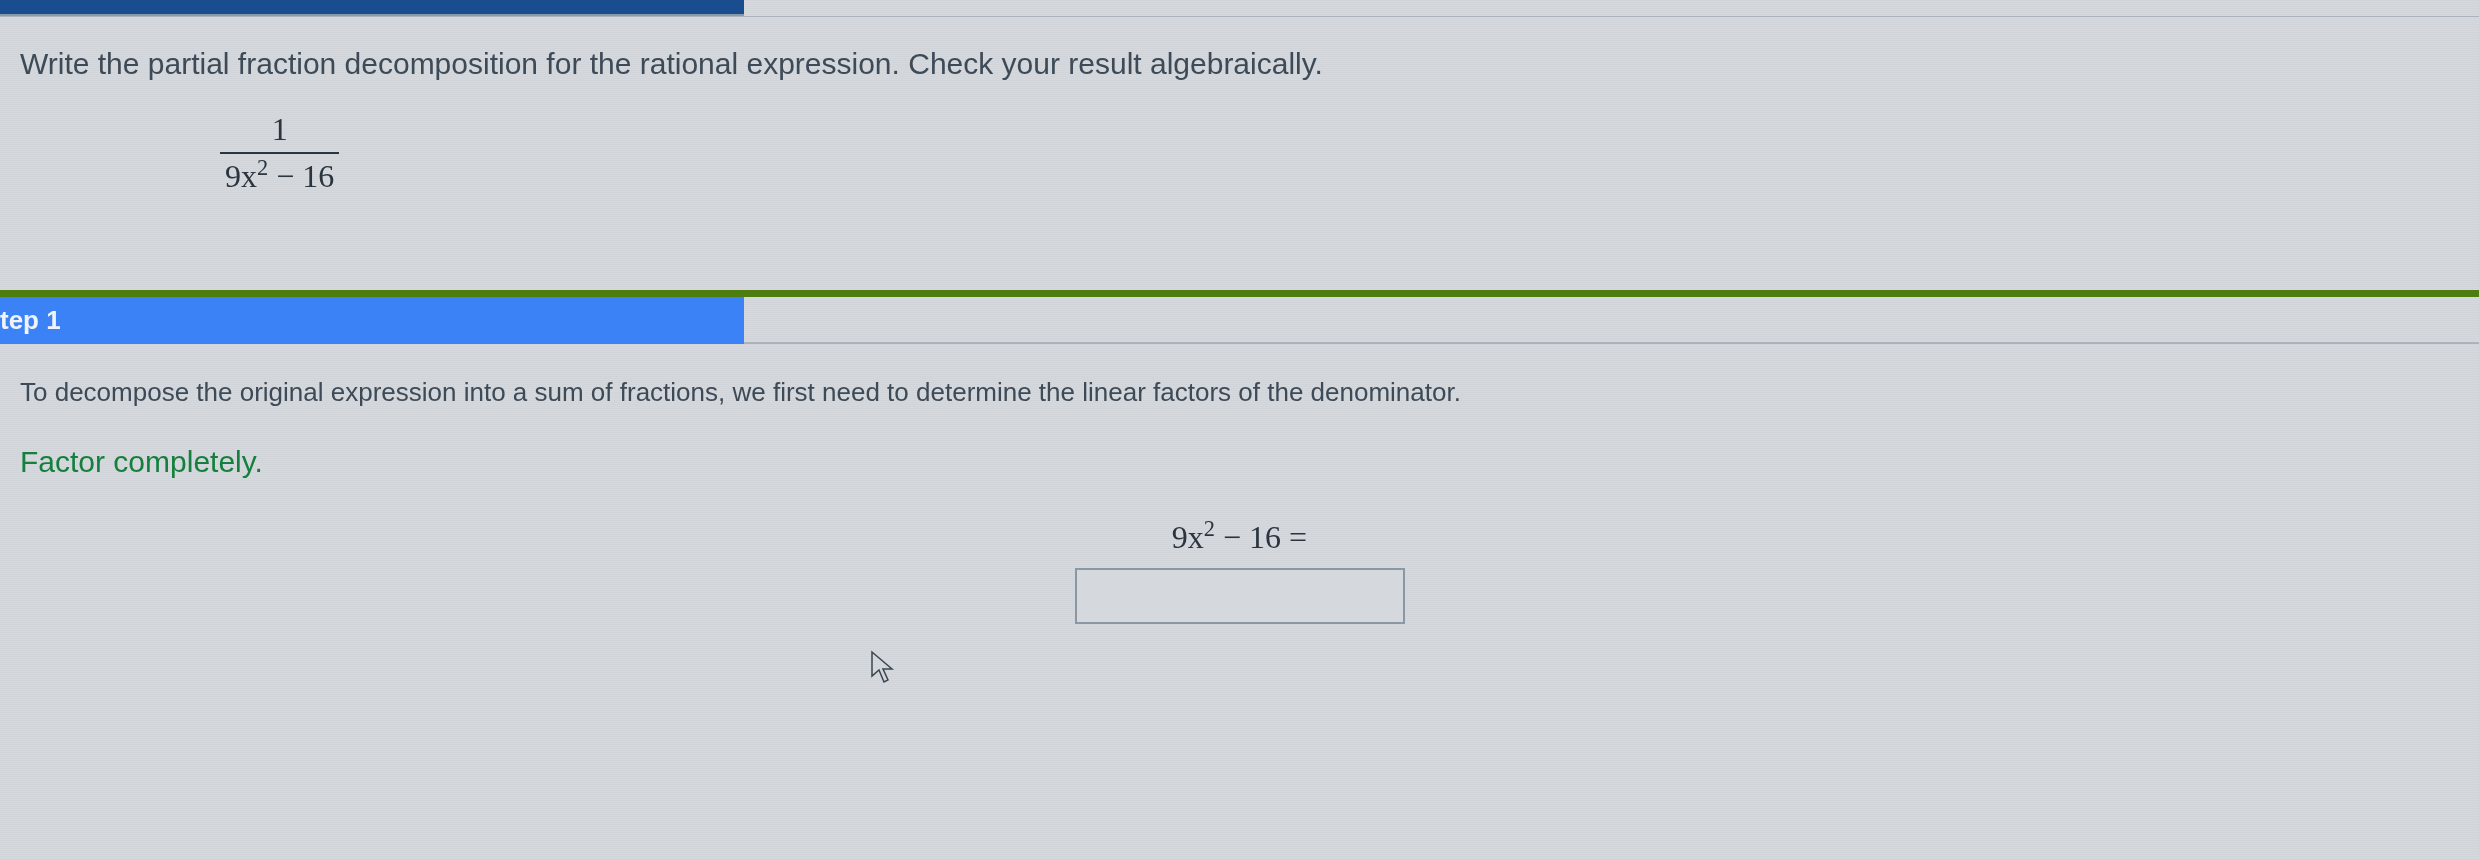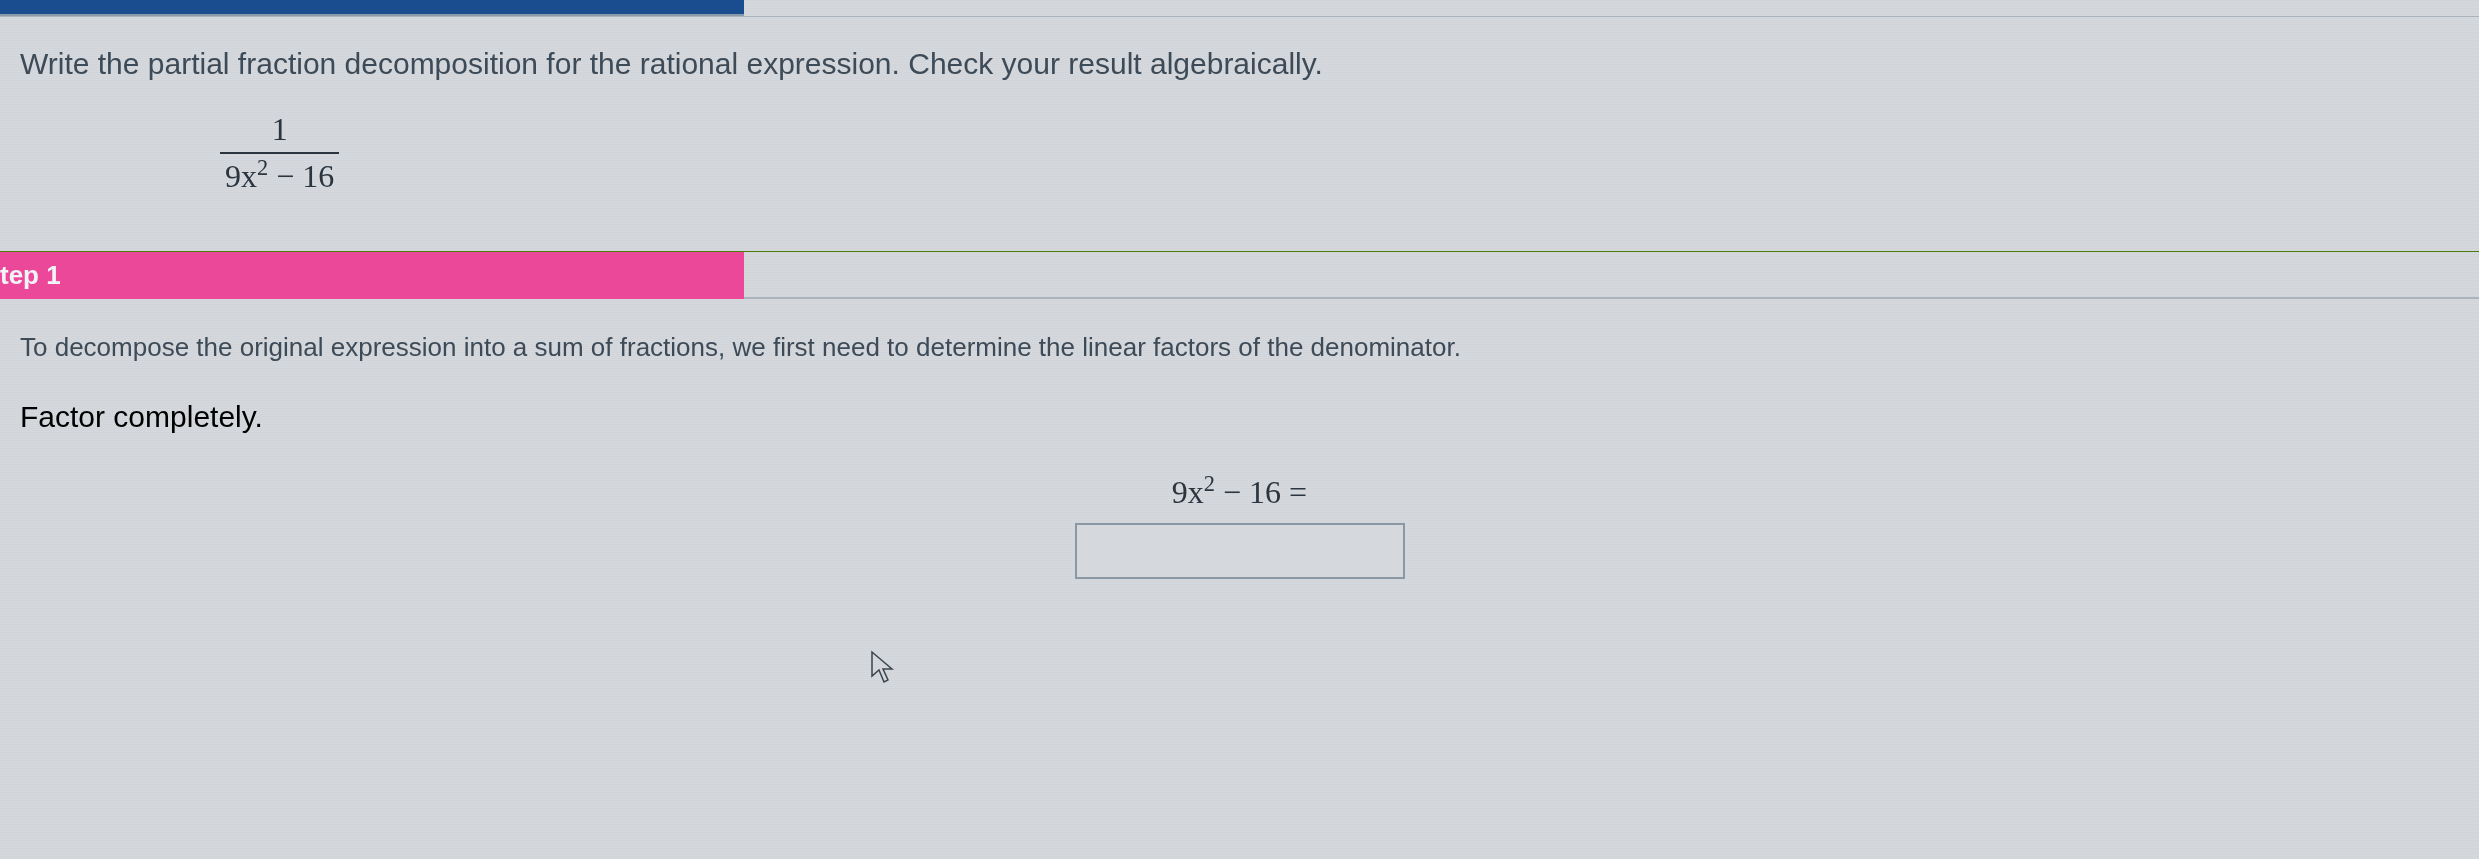--- a/index.html
+++ b/index.html
@@ -25,22 +25,22 @@
       height: 16px;
       background: #1a4d8f;
       width: 30%;
       border-bottom: 2px solid #8899aa;
     }
     .top-rule {
       border-top: 1px solid #aab3bb;
       margin-bottom: 0;
     }
     .question-block {
-      padding: 30px 20px 56px 20px;
-      border-bottom: 1px solid #4d7c0f;
+      padding: 30px 20px 95px 20px;
+      border-bottom: 7px solid #4d7c0f;
     }
     .question-text {
       font-size: 30px;
       color: #3d4a57;
       margin-bottom: 30px;
     }
     .fraction-wrap {
       margin-left: 200px;
       margin-top: 30px;
     }
@@ -64,21 +64,21 @@
       padding: 4px 5px 0 5px;
       white-space: nowrap;
       text-align: center;
     }
     .sup {
       font-size: 0.7em;
       vertical-align: super;
       line-height: 0;
     }
     .step-header {
-      background: #ec4899;
+      background: #3b82f6;
       color: #f0f4f8;
       font-size: 26px;
       font-weight: bold;
       padding: 8px 20px 8px 0px;
       width: 30%;
       display: inline-block;
     }
     .step-rule-container {
       display: flex;
       align-items: flex-end;
@@ -92,21 +92,21 @@
       padding: 30px 20px 40px 20px;
     }
     .step-text {
       font-size: 26px;
       color: #3d4a57;
       margin-bottom: 35px;
       line-height: 1.4;
     }
     .step-instruction {
       font-size: 30px;
-      color: #000000;
+      color: #15803d;
       margin-bottom: 40px;
     }
     .equation-line {
       font-family: 'Times New Roman', serif;
       font-size: 32px;
       color: #2a3540;
       display: flex;
       align-items: center;
       gap: 12px;
       flex-direction: column;

